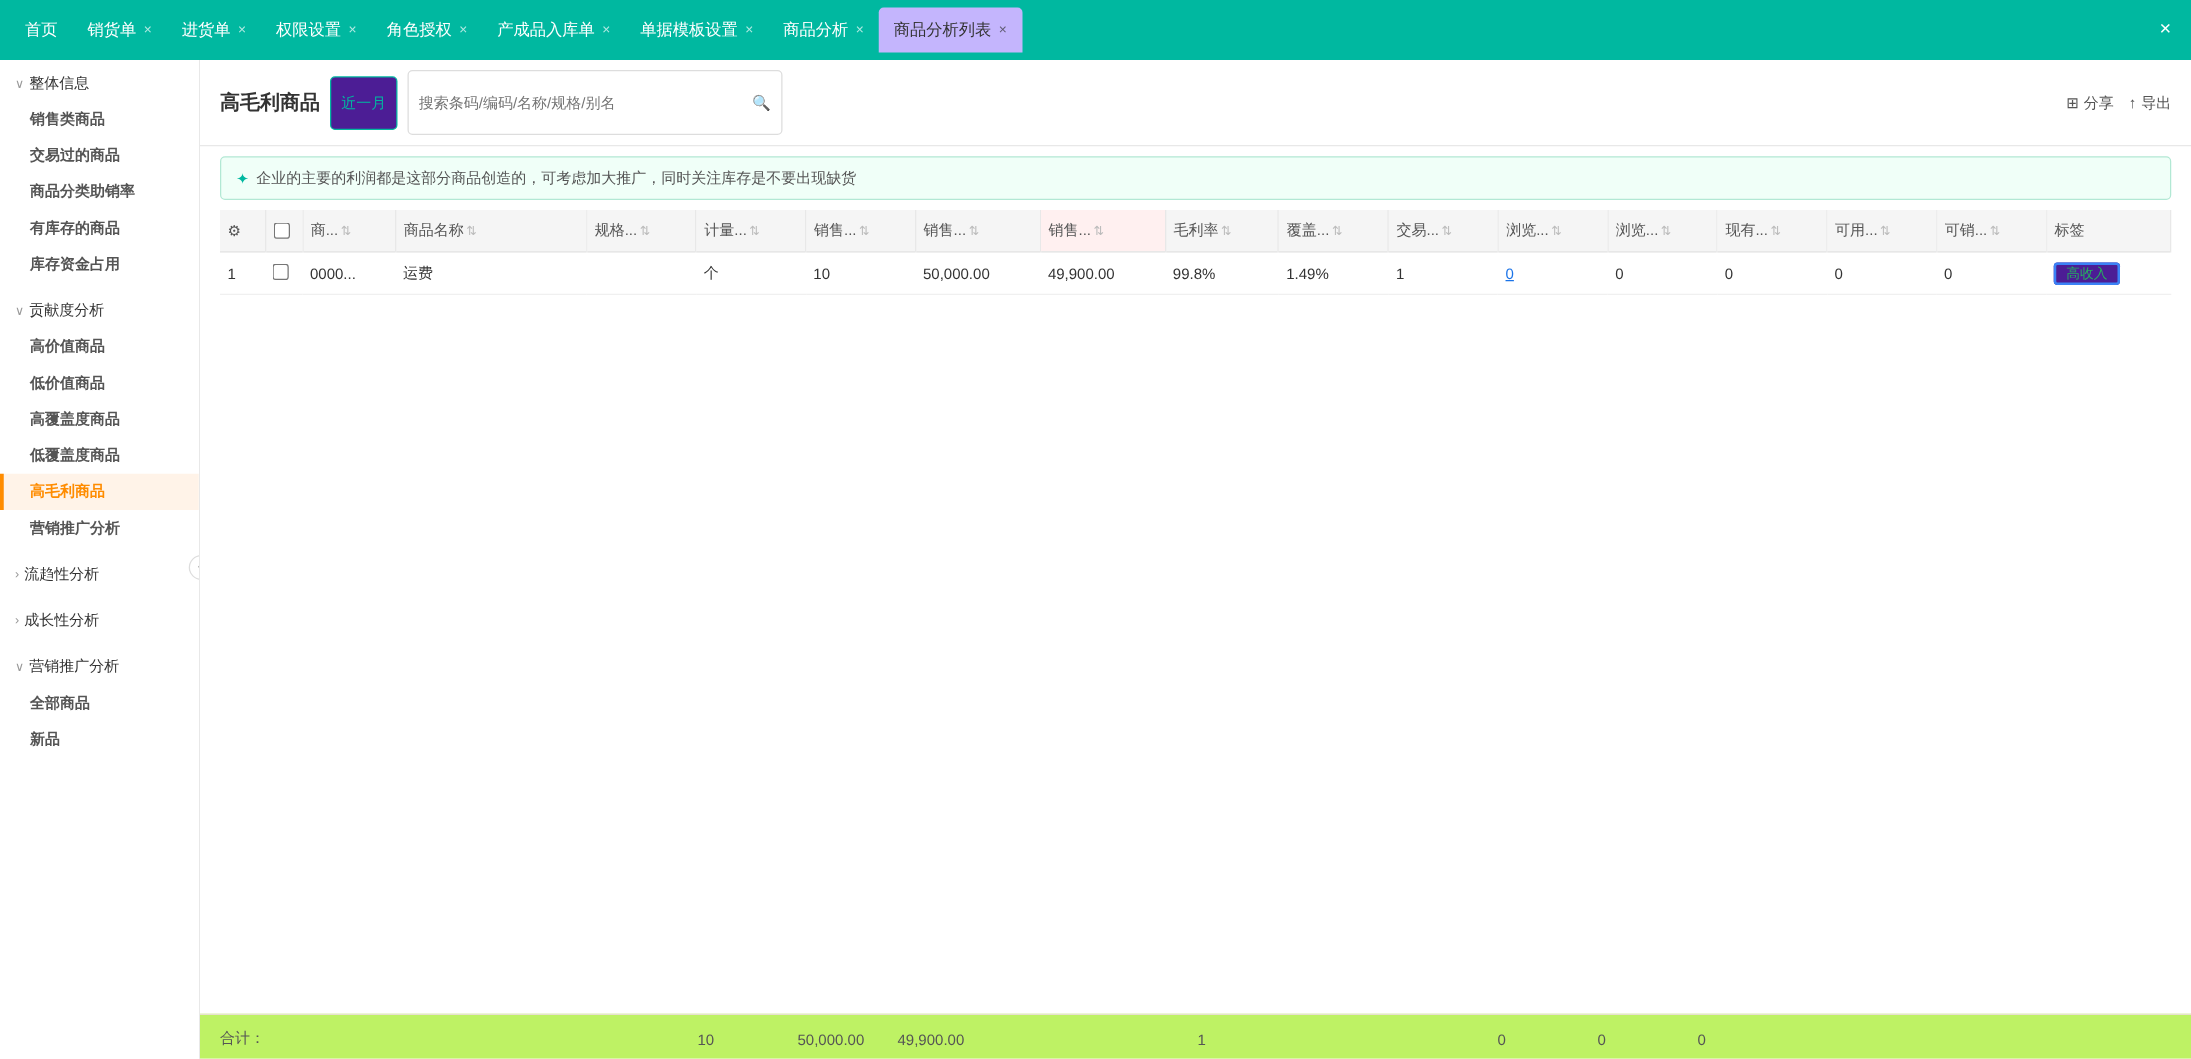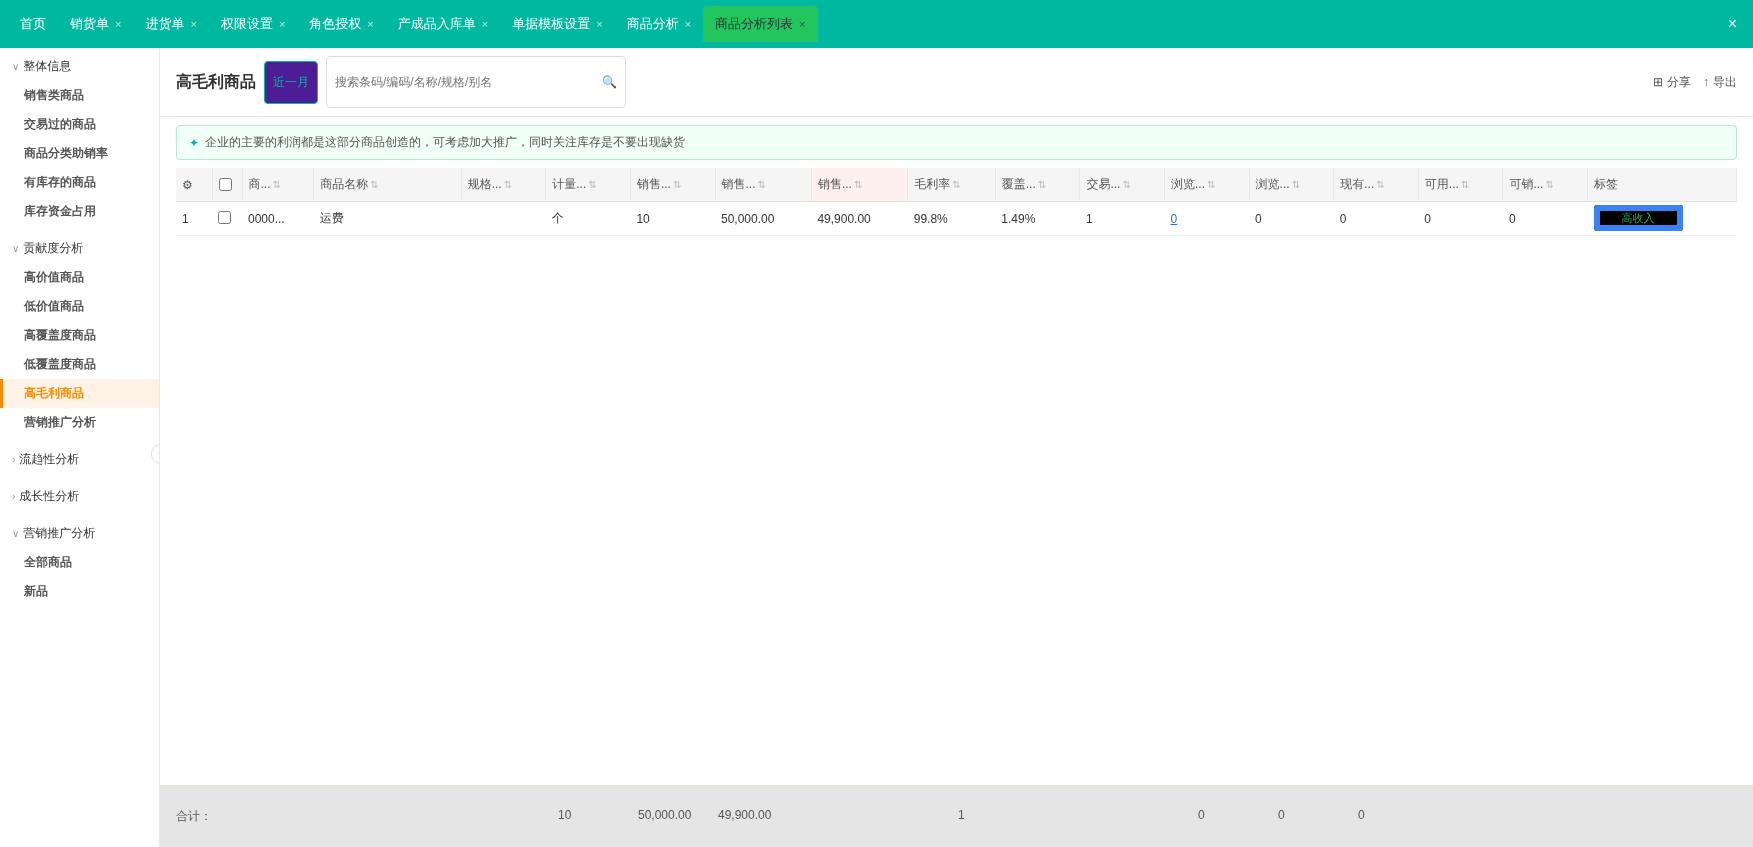--- a/index.html
+++ b/index.html
@@ -19,21 +19,21 @@
       height: 36px;
       display: flex;
       align-items: center;
       cursor: pointer;
       white-space: nowrap;
       font-size: 13px;
       color: white;
       position: relative;
     }
     .nav-tab.active {
-      background: #22c55e;
+      background: #c4b5fd;
       color: #333;
       border-radius: 4px 4px 0 0;
     }
     .nav-tab .close-x {
       margin-left: 6px;
       font-size: 11px;
       opacity: 0.7;
     }
     .top-close {
       margin-left: auto;
@@ -217,35 +217,35 @@
     .sort-icon { color: #bbb; font-size: 10px; }
     tbody tr {
       border-bottom: 1px solid #f0f0f0;
     }
     tbody td {
       padding: 8px 6px;
       color: #333;
       white-space: nowrap;
     }
     .tag-high {
-      background: #000000;
+      background: #4c1d95;
       color: #27ae60;
-      border: 6px solid #3b82f6;
+      border: 2px solid #3b82f6;
       border-radius: 3px;
-      padding: 1px 22px;
+      padding: 1px 8px;
       font-size: 11px;
     }
 
     
     .footer-bar {
-      background: #e5e5e5;
+      background: #bef264;
       border-top: 1px solid #e8e0d0;
-      padding: 22px 16px;
-      display: flex;
-      align-items: flex-start;
+      padding: 8px 16px;
+      display: flex;
+      align-items: flex-end;
       font-size: 12px;
       color: #555;
       min-height: 36px;
     }
     .footer-label { margin-right: 40px; font-weight: 500; }
     .footer-cells {
       display: flex;
       flex: 1;
     }
     .footer-cell {

